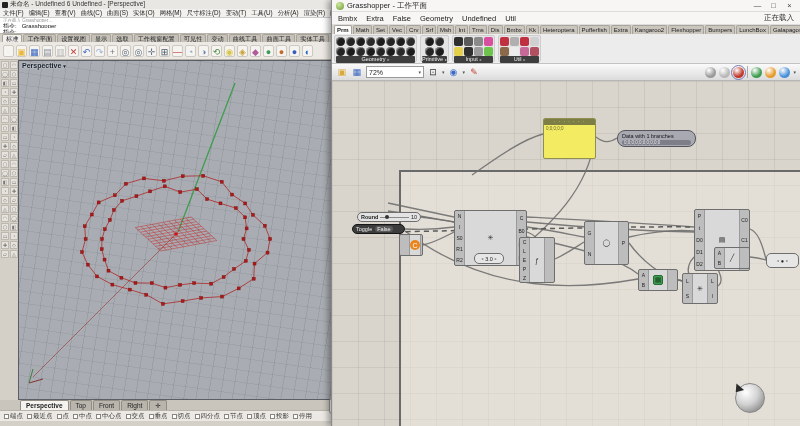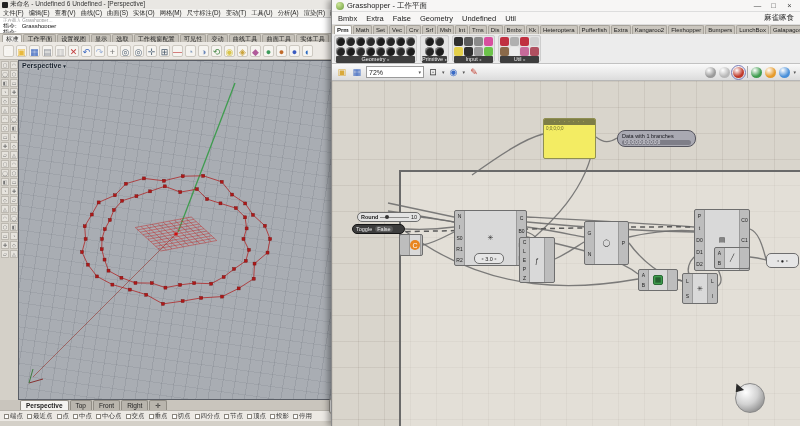--- a/index.html
+++ b/index.html
@@ -437,21 +437,21 @@
   </div>
   <div class="g-menu">
 
   <span>Bmbx</span>
       <span>Extra</span>
       <span>False</span>
       <span>Geometry</span>
       <span>Undefined</span>
       <span>Util</span>
       <span class="sp"></span>
-      <span class="doc">麻雀啄食</span>
+      <span class="doc">正在载入</span>
     </div>
   <div class="g-tabs">
       <span class="g-tab active">Prm</span>
       <span class="g-tab">Math</span>
       <span class="g-tab">Set</span>
       <span class="g-tab">Vec</span>
       <span class="g-tab">Crv</span>
       <span class="g-tab">Srf</span>
       <span class="g-tab">Msh</span>
       <span class="g-tab">Int</span>

